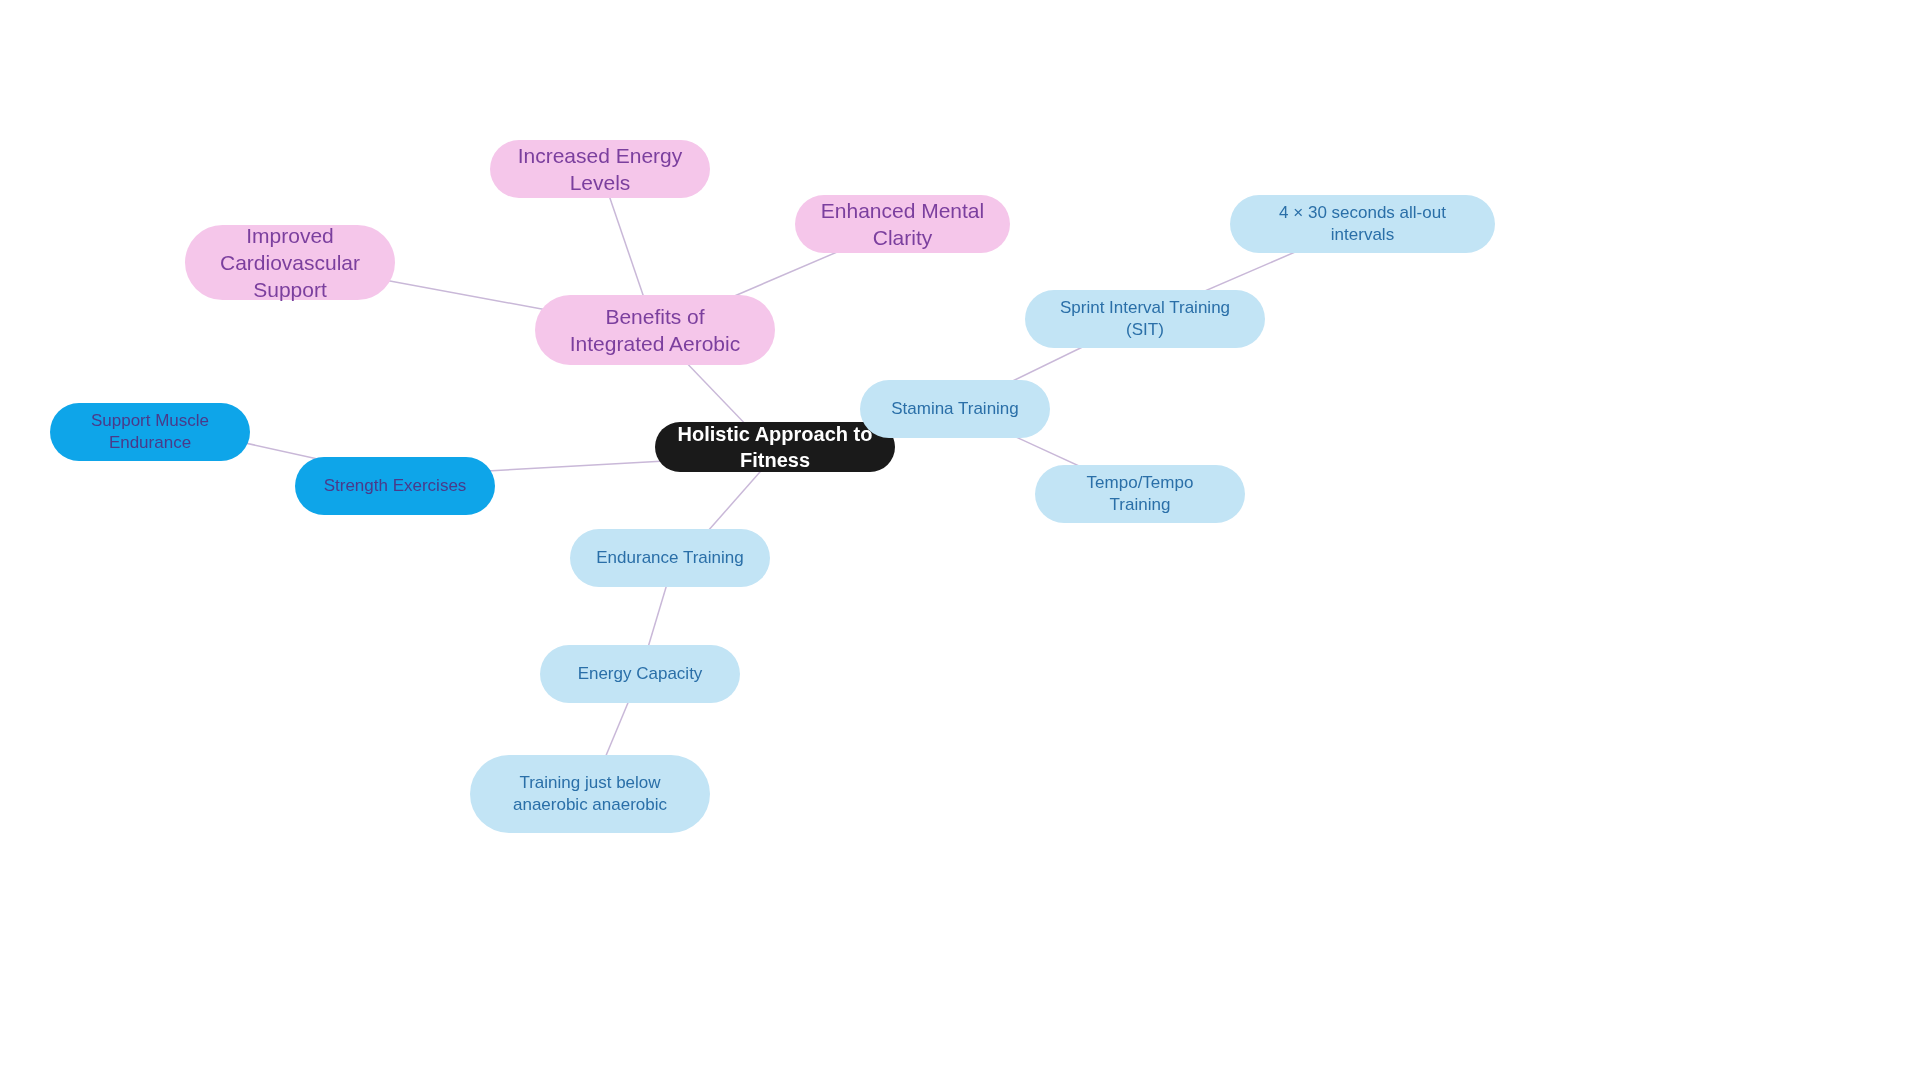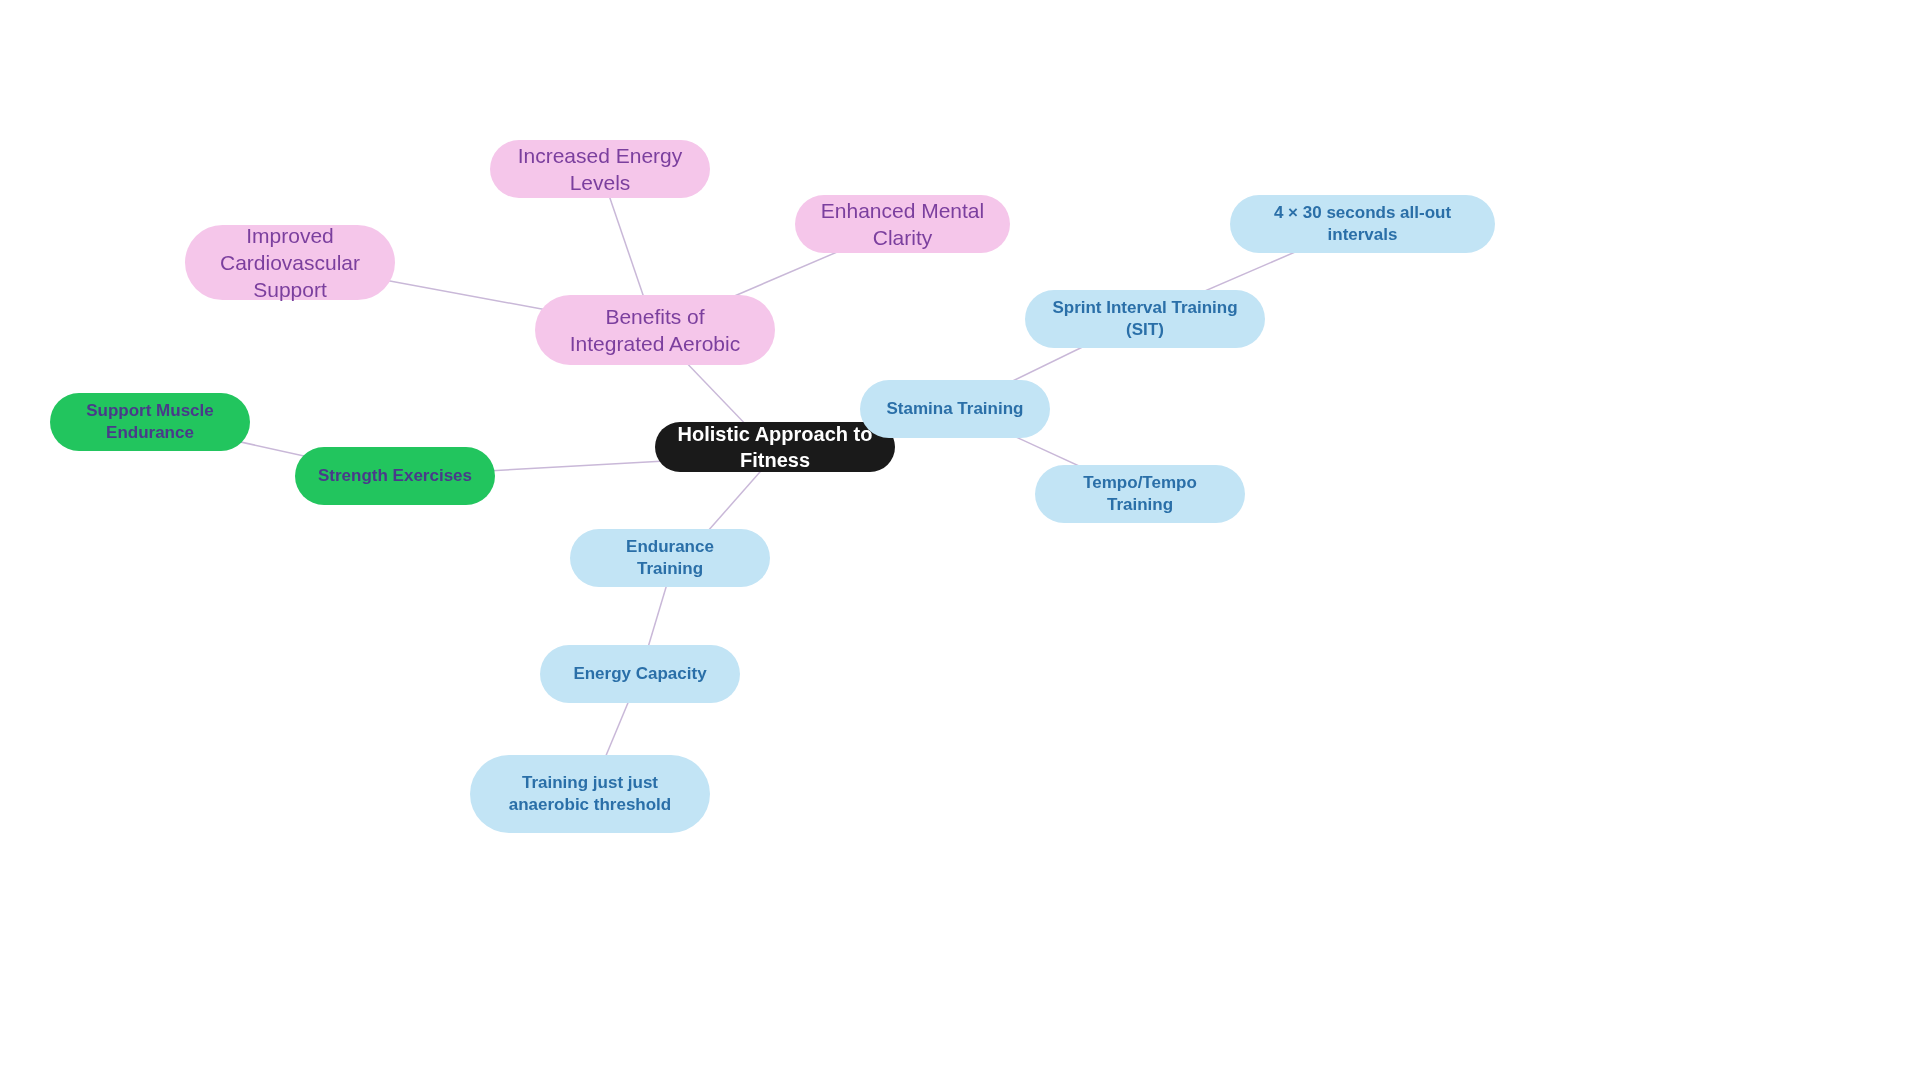--- a/index.html
+++ b/index.html
@@ -47,30 +47,31 @@
       color: #7b3f9e;
       font-size: 21px;
       font-weight: 500;
       border: none;
     }
 
     .node-blue {
       background: #c2e4f5;
       color: #2a6fa8;
       font-size: 17px;
-      font-weight: 700;
+      font-weight: 400;
       border: none;
     }
 
     .node-purple-light {
-      background: #22c55e;
+      background: #0ea5e9;
       color: #4a3a8a;
       font-size: 17px;
-      font-weight: 700;
+      font-weight: 400;
       border: none;
+      margin-top: 10px;
     }
   </style>
 </head>
 <body>
 
 <svg id="connections" xmlns="http://www.w3.org/2000/svg">
     <line x1="775" y1="455" x2="655" y2="330" stroke="#c9b8d8" stroke-width="1.5"></line>
     <line x1="655" y1="330" x2="600" y2="169" stroke="#c9b8d8" stroke-width="1.5"></line>
     <line x1="655" y1="330" x2="290" y2="262.5" stroke="#c9b8d8" stroke-width="1.5"></line>
     <line x1="655" y1="330" x2="902.5" y2="224" stroke="#c9b8d8" stroke-width="1.5"></line>
@@ -96,21 +97,21 @@
 <div class="node node-pink" style="left: 795px; top: 195px; width: 215px; height: 58px;">Enhanced Mental Clarity</div>
 
 <div class="node node-purple-light" style="left: 295px; top: 447px; width: 200px; height: 58px;">Strength Exercises</div>
 
 <div class="node node-purple-light" style="left: 50px; top: 393px; width: 200px; height: 58px;">Support Muscle Endurance</div>
 
 <div class="node node-blue" style="left: 570px; top: 529px; width: 200px; height: 58px;">Endurance Training</div>
 
 <div class="node node-blue" style="left: 540px; top: 645px; width: 200px; height: 58px;">Energy Capacity</div>
 
-<div class="node node-blue" style="left: 470px; top: 755px; width: 240px; height: 78px;">Training just just anaerobic threshold</div>
+<div class="node node-blue" style="left: 470px; top: 755px; width: 240px; height: 78px;">Training just below anaerobic anaerobic</div>
 
 <div class="node node-blue" style="left: 860px; top: 380px; width: 190px; height: 58px;">Stamina Training</div>
 
 <div class="node node-blue" style="left: 1025px; top: 290px; width: 240px; height: 58px;">Sprint Interval Training (SIT)</div>
 
 <div class="node node-blue" style="left: 1035px; top: 465px; width: 210px; height: 58px;">Tempo/Tempo Training</div>
 
 <div class="node node-blue" style="left: 1230px; top: 195px; width: 265px; height: 58px;">4 × 30 seconds all-out intervals</div>
 
 </body></html>

